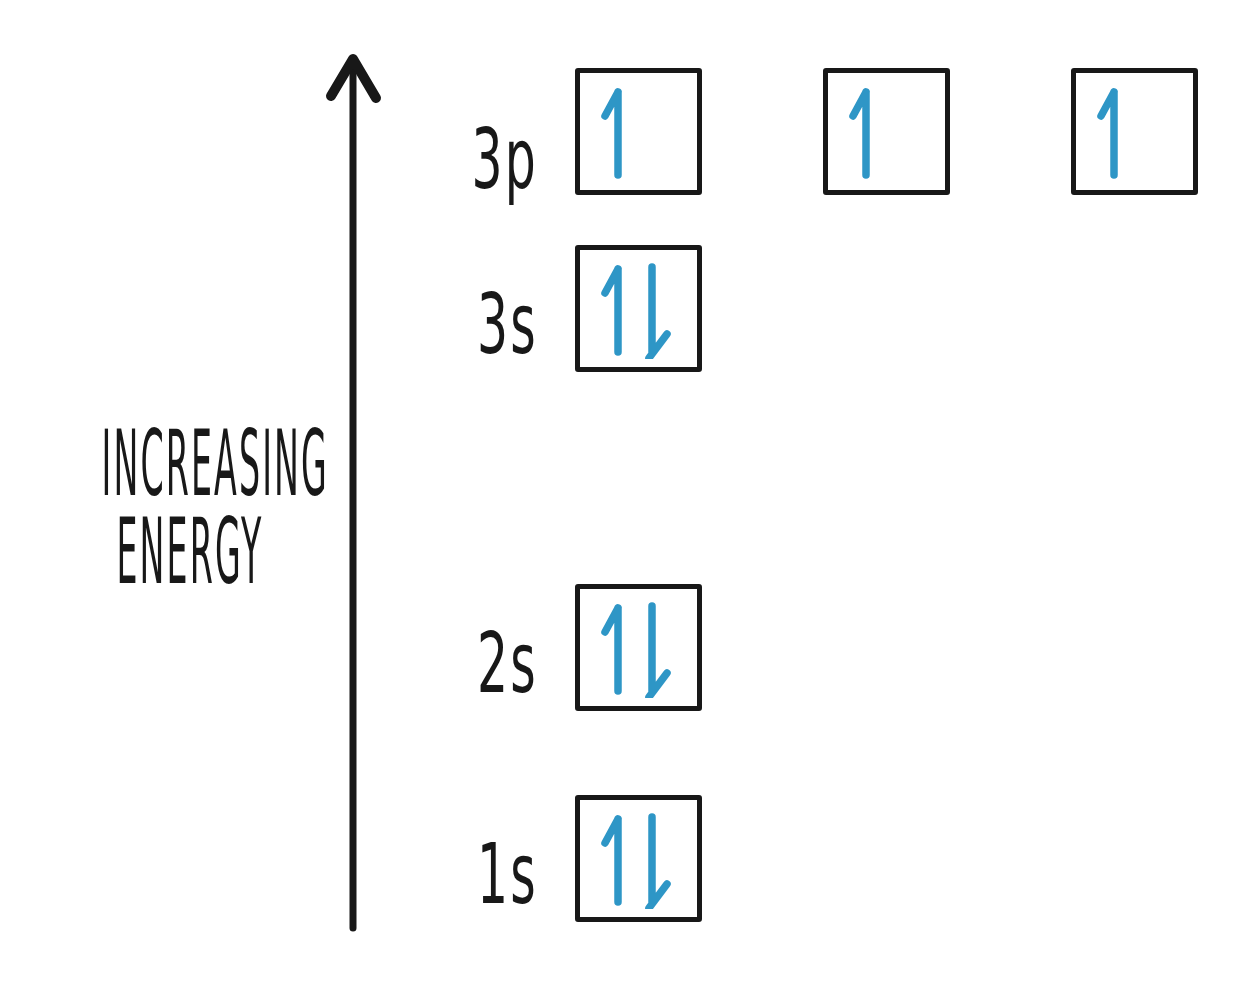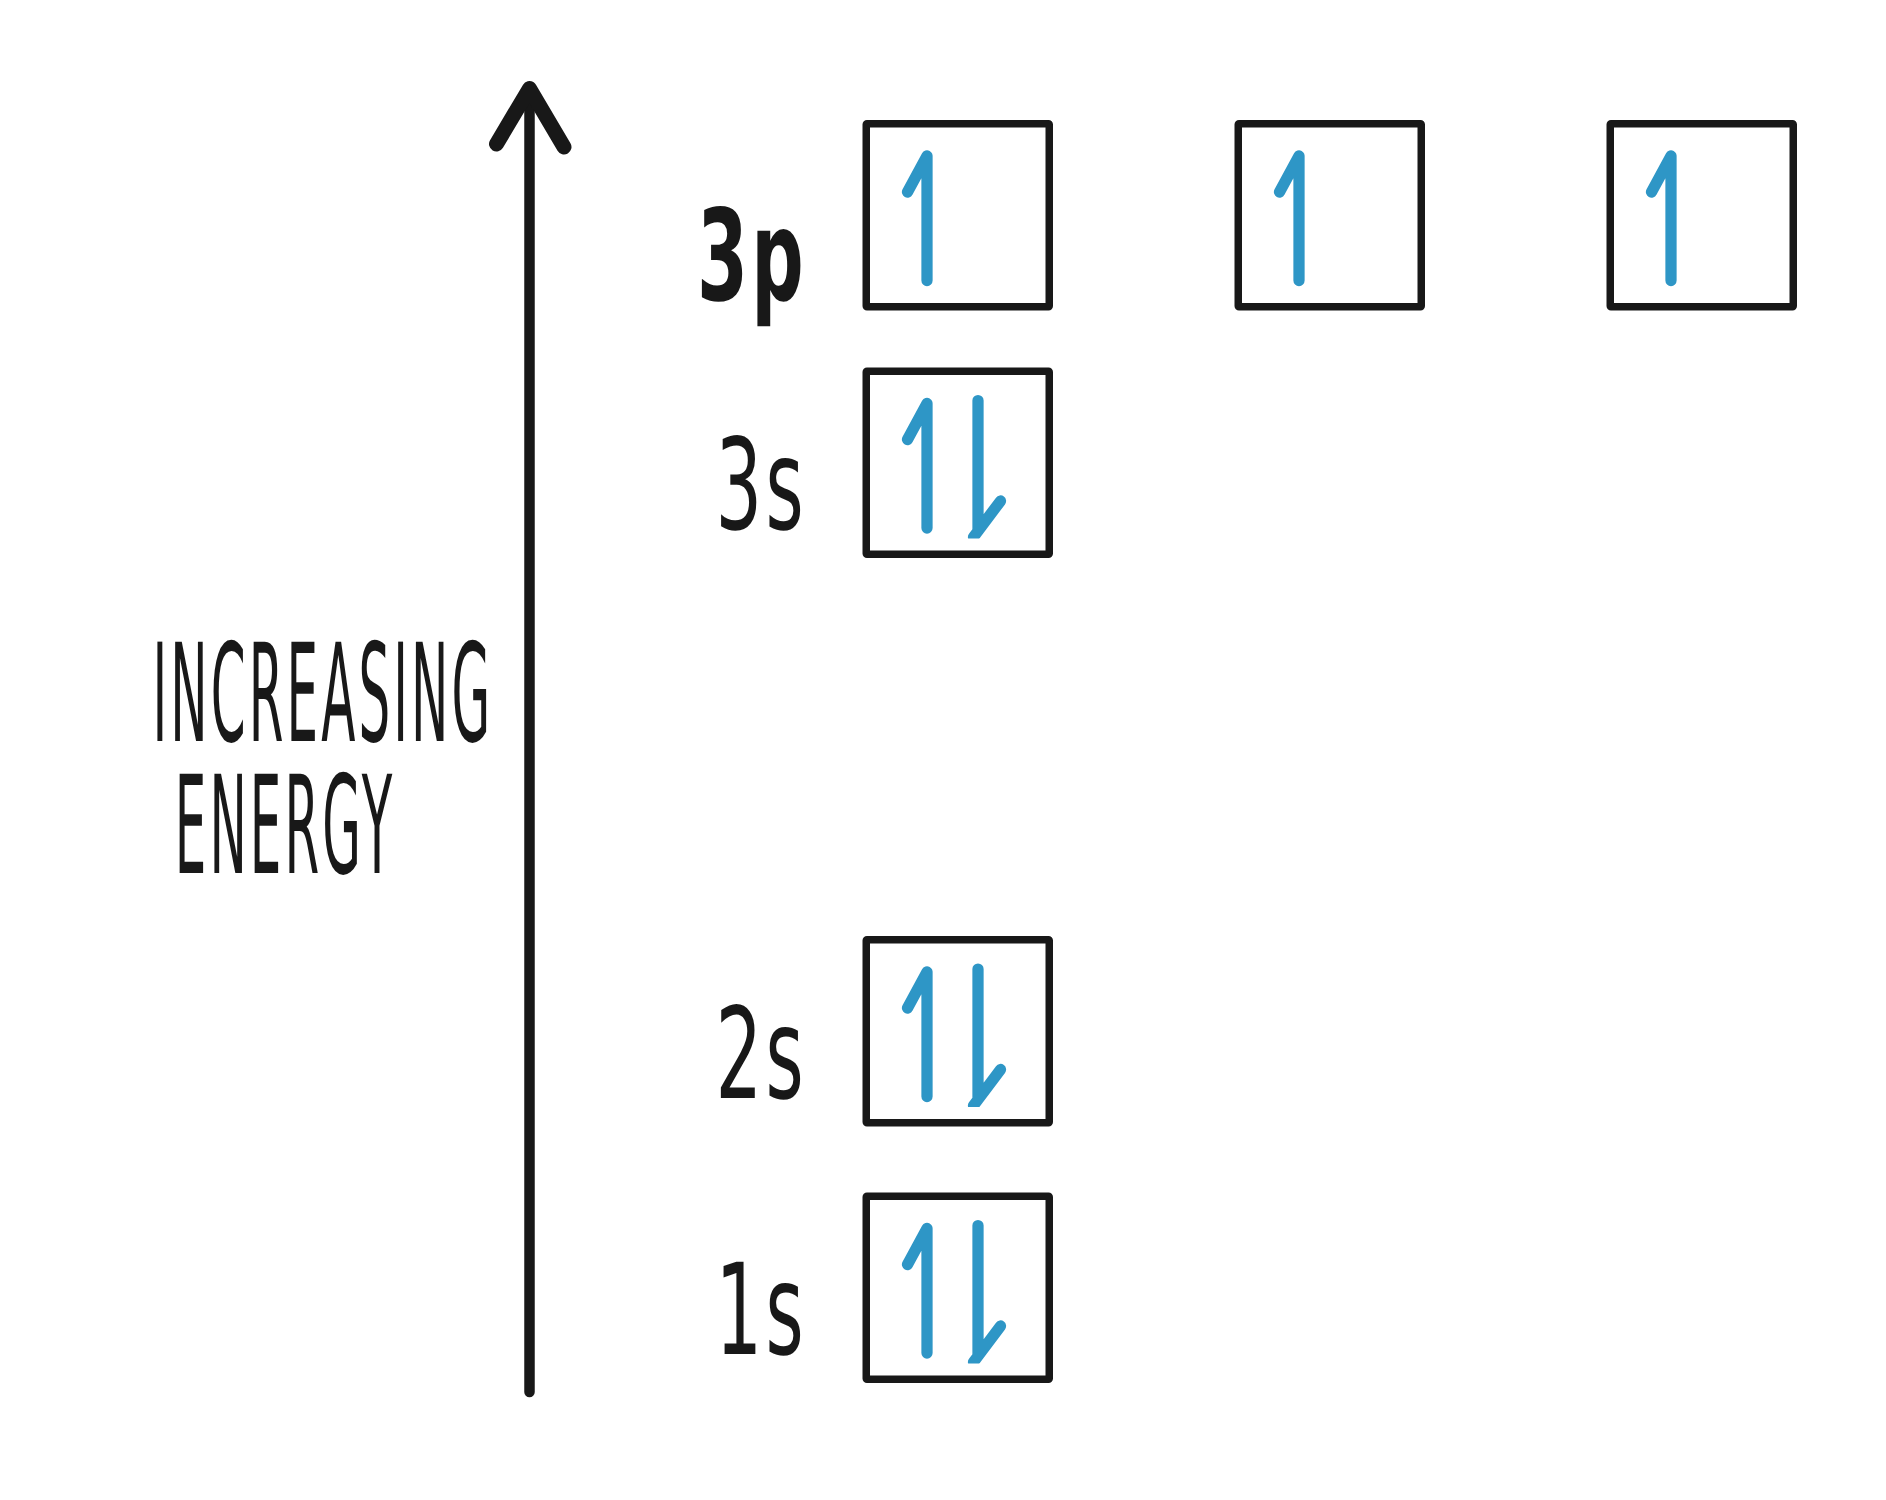--- a/index.html
+++ b/index.html
@@ -37,24 +37,24 @@
 
   .axis-svg {
     position: absolute;
     left: 0; top: 0;
     pointer-events: none;
   }
   .axis-svg .stroke { stroke: var(--ink); fill: none; }
 
   
   .level { position: absolute; left: 0; width: 100%; height: 127px; }
-  .row-0 { top: 80px; font-weight: bold; }
+  .row-0 { top: 68px; }
   .row-1 { top: 245px; }
   .row-2 { top: 429px; }
-  .row-3 { top: 624px; }
+  .row-3 { top: 584px; }
   .row-4 { top: 795px; }
 
   .lvl-label {
     position: absolute;
     left: 390px; width: 148px;
     text-align: right;
     font-size: 66px;
     line-height: 68px;
     letter-spacing: 3px;
     color: var(--ink);

